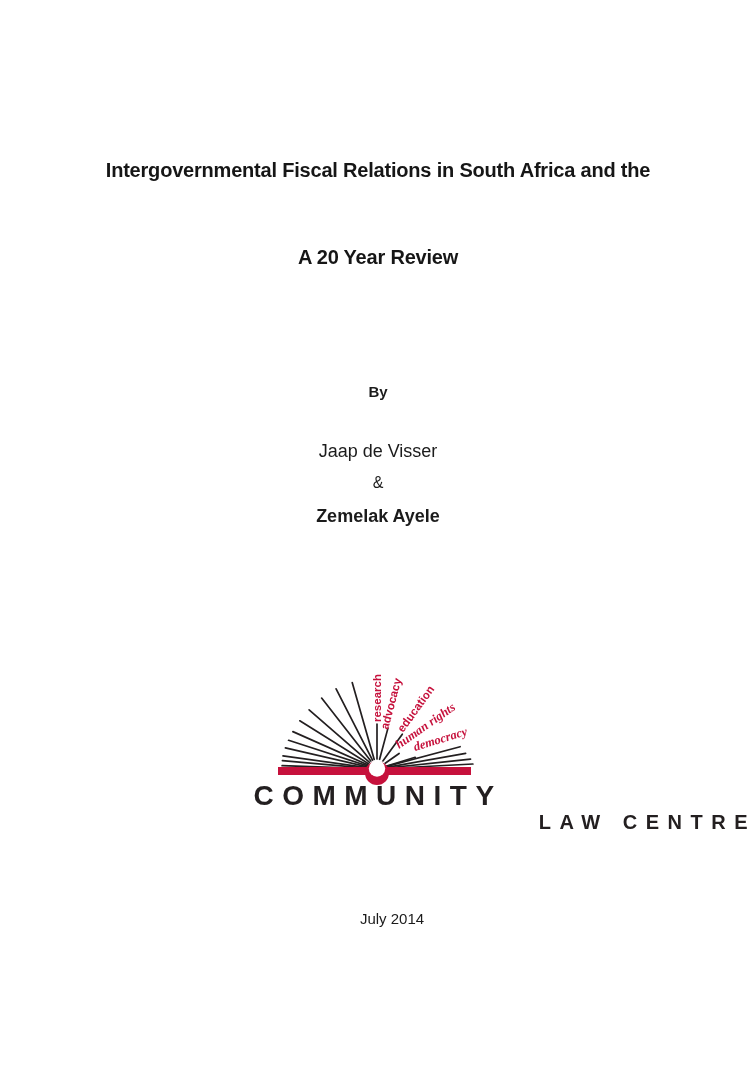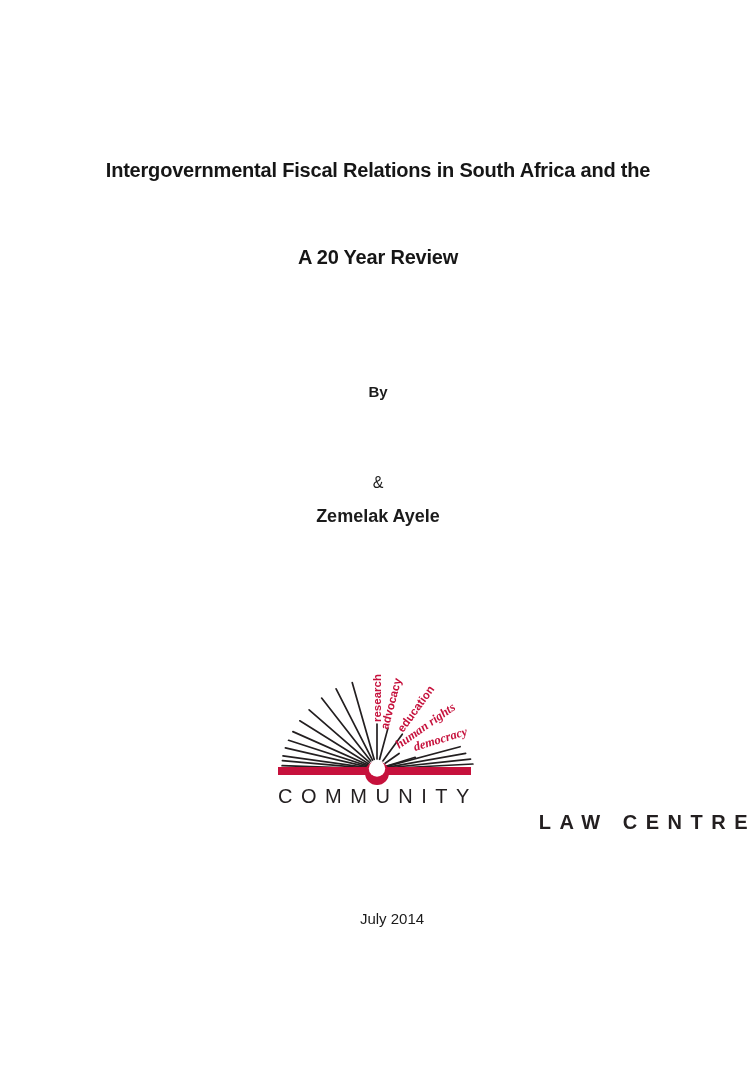--- a/index.html
+++ b/index.html
@@ -45,22 +45,22 @@
     font-size: 11.5px;
   }
   .logo-word-serif {
     font-family: "Liberation Serif", serif;
     font-style: italic;
     font-weight: bold;
     font-size: 12.5px;
   }
   .org-line-1 {
     top: 783px;
-    font-size: 20px;
-    font-weight: normal;
+    font-size: 28px;
+    font-weight: bold;
     letter-spacing: 8.5px;
     color: #231f20;
     line-height: 26px;
   }
   .org-line-2 {
     top: 809px;
     font-size: 20px;
     font-weight: bold;
     letter-spacing: 8.5px;
     color: #231f20;
@@ -74,20 +74,21 @@
 
 <div class="page">
 
   <div class="centered doc-title">
     <div>Intergovernmental Fiscal Relations in South Africa and the</div>
   </div>
 
   <div class="centered doc-subtitle">A 20 Year Review</div>
 
   <div class="centered byline">By</div>
+  <div class="centered author-1">Jaap de Visser</div>
   <div class="centered amp">&amp;</div>
   <div class="centered author-2">Zemelak Ayele</div>
 
   <svg class="logo-svg" viewBox="0 0 254 145" aria-hidden="true">
 
     <g class="logo-fan-line" fill="none" stroke="#231f20">
       <line x1="116.0" y1="123.7" x2="31.1" y2="120.7"></line>
       <line x1="116.0" y1="123.1" x2="31.4" y2="115.7"></line>
       <line x1="116.1" y1="122.6" x2="32.0" y2="110.8"></line>
       <line x1="116.3" y1="121.8" x2="34.4" y2="102.9"></line>

